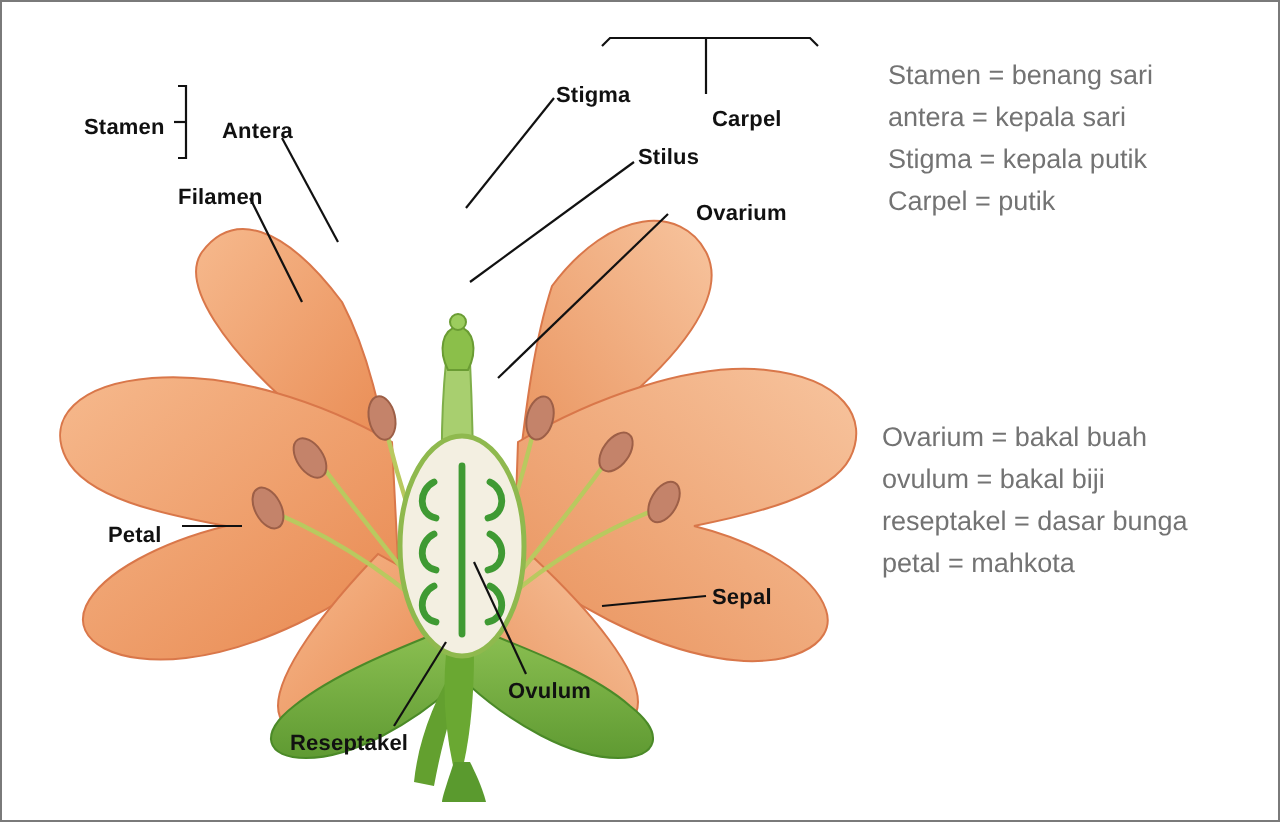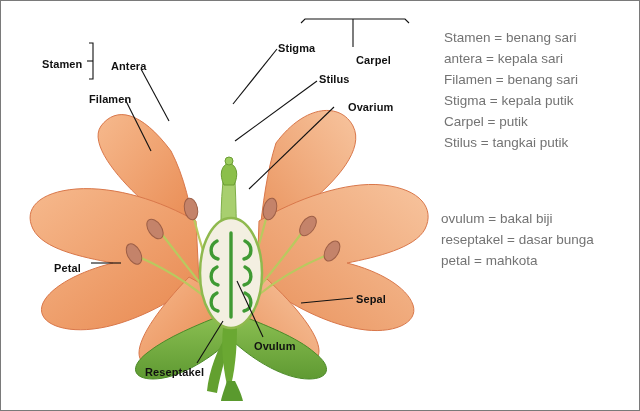--- a/index.html
+++ b/index.html
@@ -150,25 +150,24 @@
   <div class="label" style="left:318px; top:72px;">Stilus</div>
   <div class="label" style="left:335px; top:100px;margin-left:12px;">Ovarium</div>
   <div class="label bold" style="left:53px;  top:261px;">Petal</div>
   <div class="label bold" style="left:355px; top:292px;">Sepal</div>
   <div class="label" style="left:253px; top:339px;">Ovulum</div>
   <div class="label" style="left:144px; top:365px;">Reseptakel</div>
 
   <div class="glossary" style="left:443px; top:26px;">
     <div>Stamen = benang sari</div>
     <div>antera = kepala sari</div>
-    <div>Filamen = benang sari</div>
     <div>Stigma = kepala putik</div>
     <div>Carpel = putik</div>
-    <div>Stilus = tangkai putik</div>
   </div>
 
   <div class="glossary" style="left:440px; top:207px;">
+    <div>Ovarium = bakal buah</div>
     <div>ovulum = bakal biji</div>
     <div>reseptakel = dasar bunga</div>
     <div>petal = mahkota</div>
   </div>
 
 </div>
 
 </body></html>

